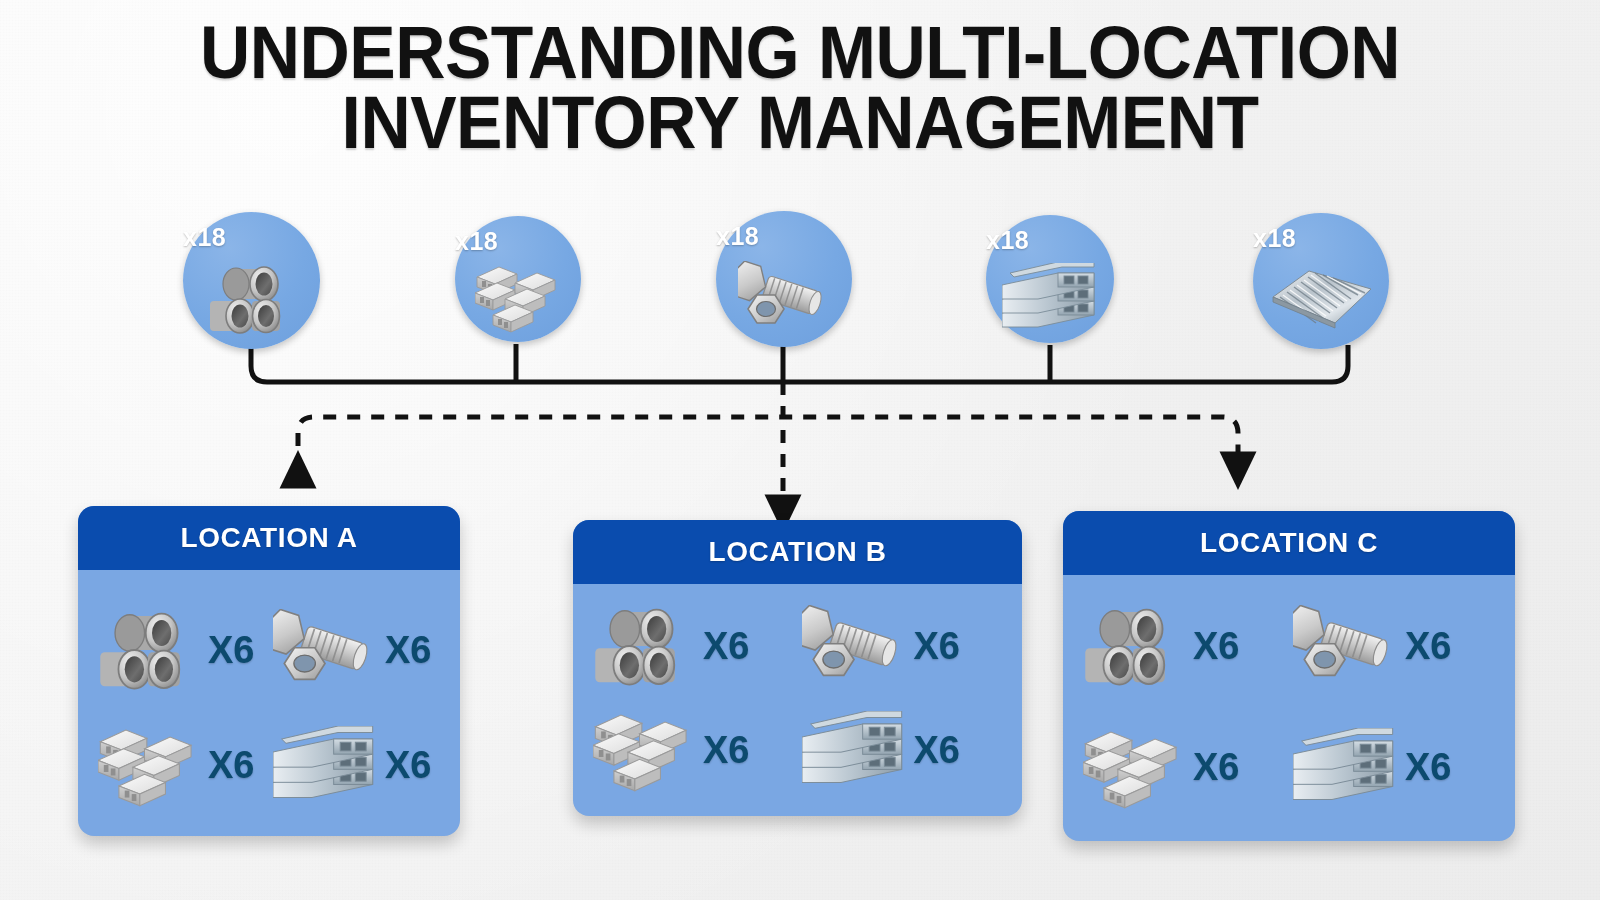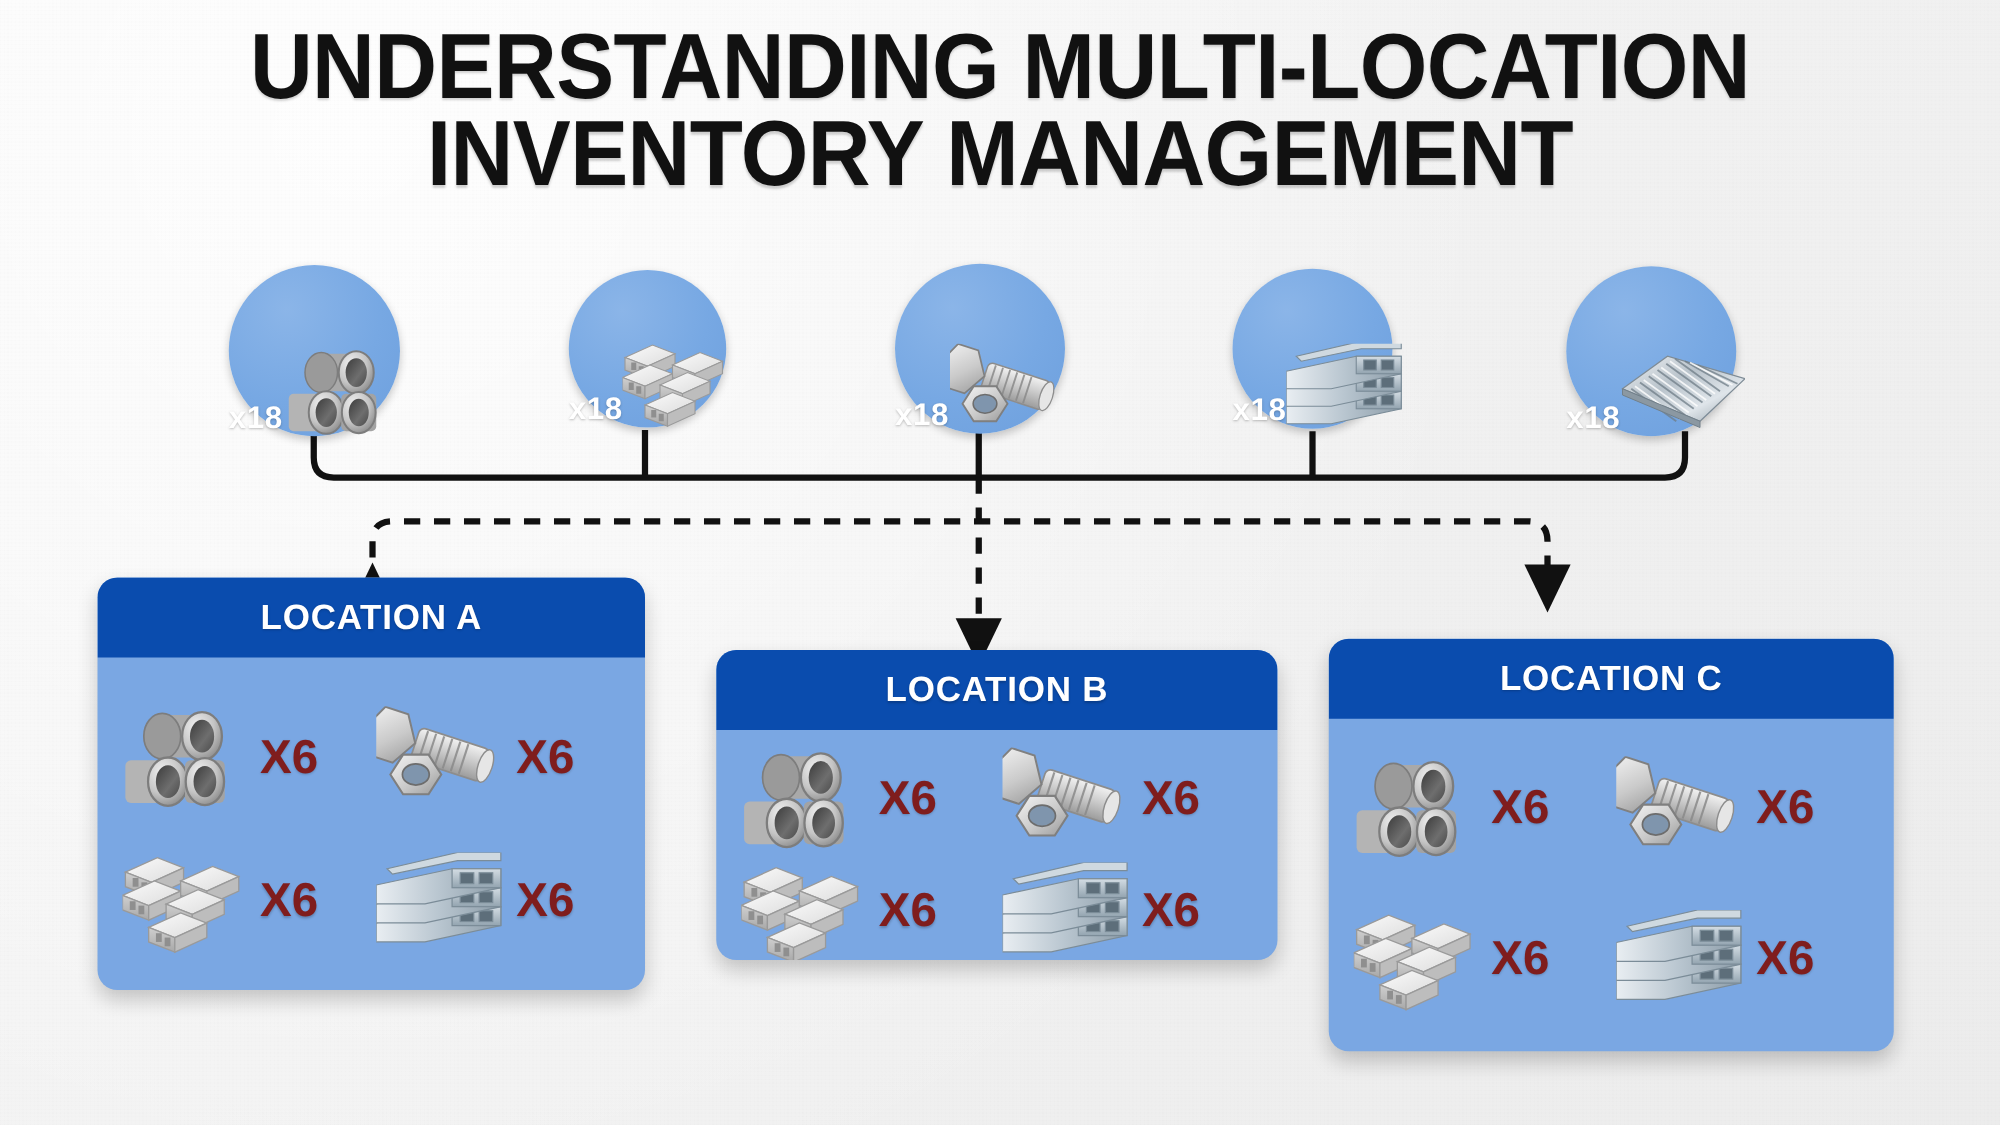--- a/index.html
+++ b/index.html
@@ -42,22 +42,22 @@
   
   #wires { position: absolute; left: 0; top: 0; width: 1600px; height: 900px; }
 
   
   .chip {
     position: absolute;
     border-radius: 50%;
     background: radial-gradient(circle at 34% 26%, #8bb5e8 0%, #77a8e3 55%, #6d9fdd 100%);
     box-shadow: 0 3px 7px rgba(0,0,0,.22);
     display: flex;
-    flex-direction: row;
-    align-items: flex-end;
+    flex-direction: column;
+    align-items: flex-start;
   }
   .chip .qty {
     color: #ffffff;
     font-weight: 800;
     font-size: 25px;
     margin-top: 11px;
     letter-spacing: .5px;
     text-shadow: 0 1px 2px rgba(0,0,0,.25);
   }
   .chip .art {
@@ -98,21 +98,21 @@
   }
   .cell {
     display: flex;
     align-items: center;
     justify-content: flex-start;
     gap: 8px;
     padding: 2px 4px;
   }
   .cell .art { width: 104px; height: 86px; flex: 0 0 104px; display:flex; align-items:center; justify-content:center; }
   .cell .qty {
-    color: #7f1d1d;
+    color: #0c4a6e;
     font-weight: 800;
     font-size: 38px;
     text-shadow: 0 1px 2px rgba(0,0,0,.22);
     line-height: 1;
   }
   svg { display: block; }
 </style>
 </head>
 <body>
 
@@ -347,21 +347,21 @@
           <path d="M31,9 L67,35"></path>
             <path d="M38,4 L74,30"></path>
             <path d="M54,5 L88,23"></path>
         </g>
         <polygon points="0,26 62,52 62,57 0,31" fill="#8b98a2" stroke="#72808a" stroke-width="0.8"></polygon>
       </g>
     </svg>
   </span>
 </div>
 
-<div class="card" style="left:78px; top:462px; width:438px; height:330px;gap:12px;">
+<div class="card" style="left:78px; top:506px; width:382px; height:330px;gap:12px;">
   <div class="head">LOCATION A</div>
   <div class="grid">
 
     <div class="cell">
       <span class="art">
         <svg width="100" height="84" viewBox="0 0 88 72">
           <g transform="translate(26,2)">
             <rect x="0" y="4" width="30" height="30" rx="4" fill="#a9a9a9"></rect>
             <ellipse cx="30" cy="19" rx="14" ry="17" fill="url(#pg1)" stroke="#7d7d7d" stroke-width="1.6"></ellipse>
             <ellipse cx="30" cy="19" rx="8.5" ry="11.5" fill="url(#pbore)"></ellipse>
@@ -474,21 +474,21 @@
             <polygon points="8,10 60,-2 92,-2 92,4 60,4 12,14" fill="#cfd9e0"></polygon>
           </g>
         </svg>
       </span>
       <span class="qty">X6</span>
     </div>
 
   </div>
 </div>
 
-<div class="card" style="left:573px; top:520px; width:449px; height:248px;">
+<div class="card" style="left:573px; top:520px; width:449px; height:296px;">
   <div class="head">LOCATION B</div>
   <div class="grid">
 
     <div class="cell">
       <span class="art">
         <svg width="100" height="84" viewBox="0 0 88 72">
           <g transform="translate(26,2)">
             <rect x="0" y="4" width="30" height="30" rx="4" fill="#a9a9a9"></rect>
             <ellipse cx="30" cy="19" rx="14" ry="17" fill="url(#pg1)" stroke="#7d7d7d" stroke-width="1.6"></ellipse>
             <ellipse cx="30" cy="19" rx="8.5" ry="11.5" fill="url(#pbore)"></ellipse>

